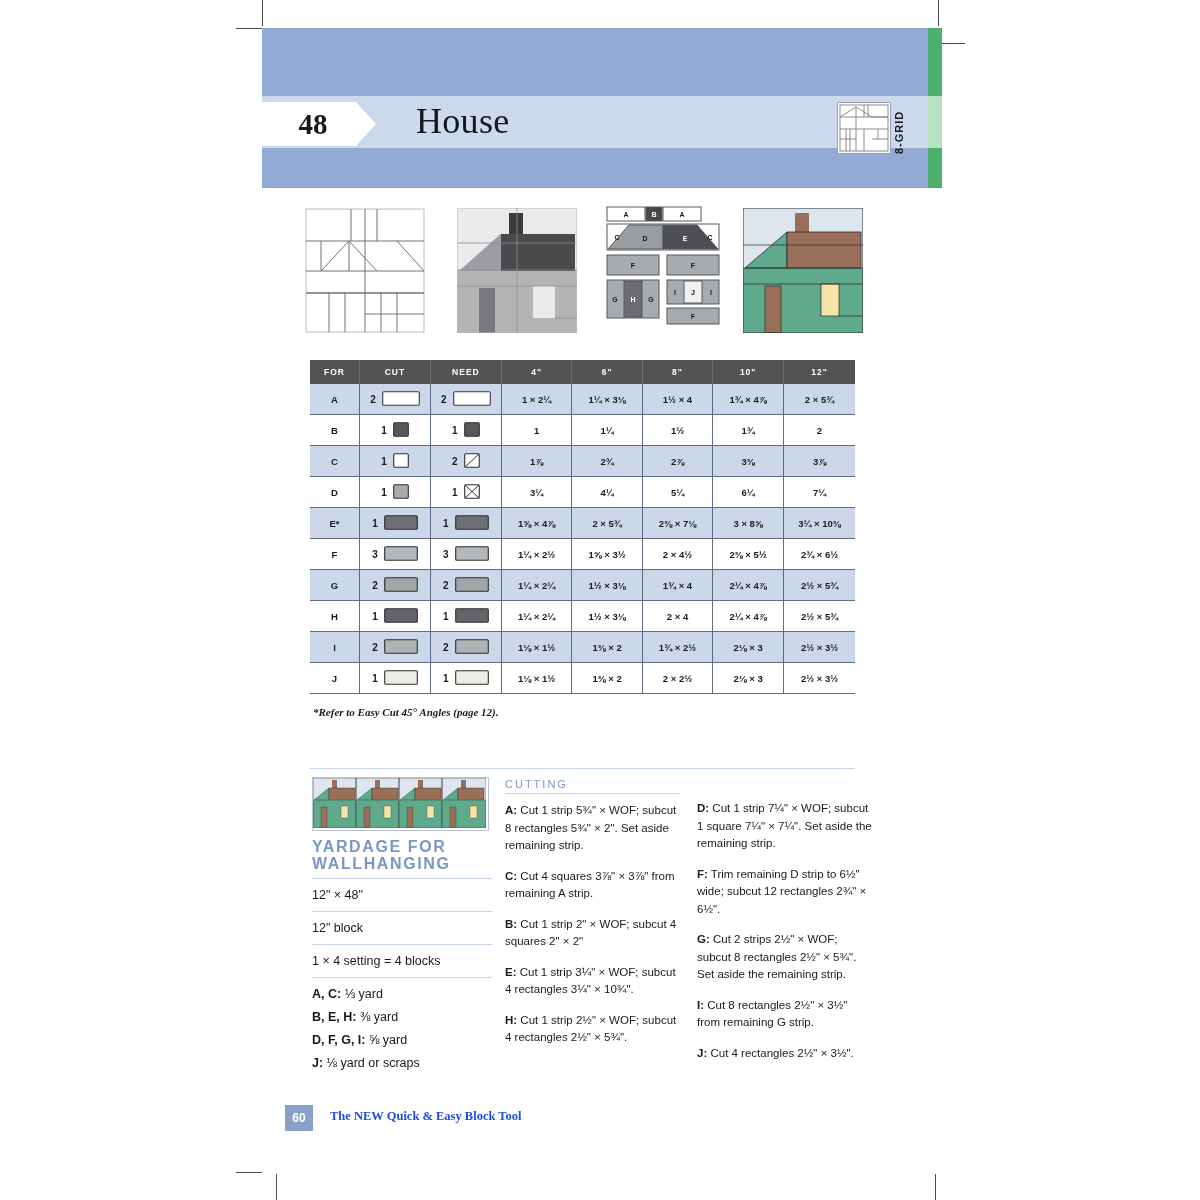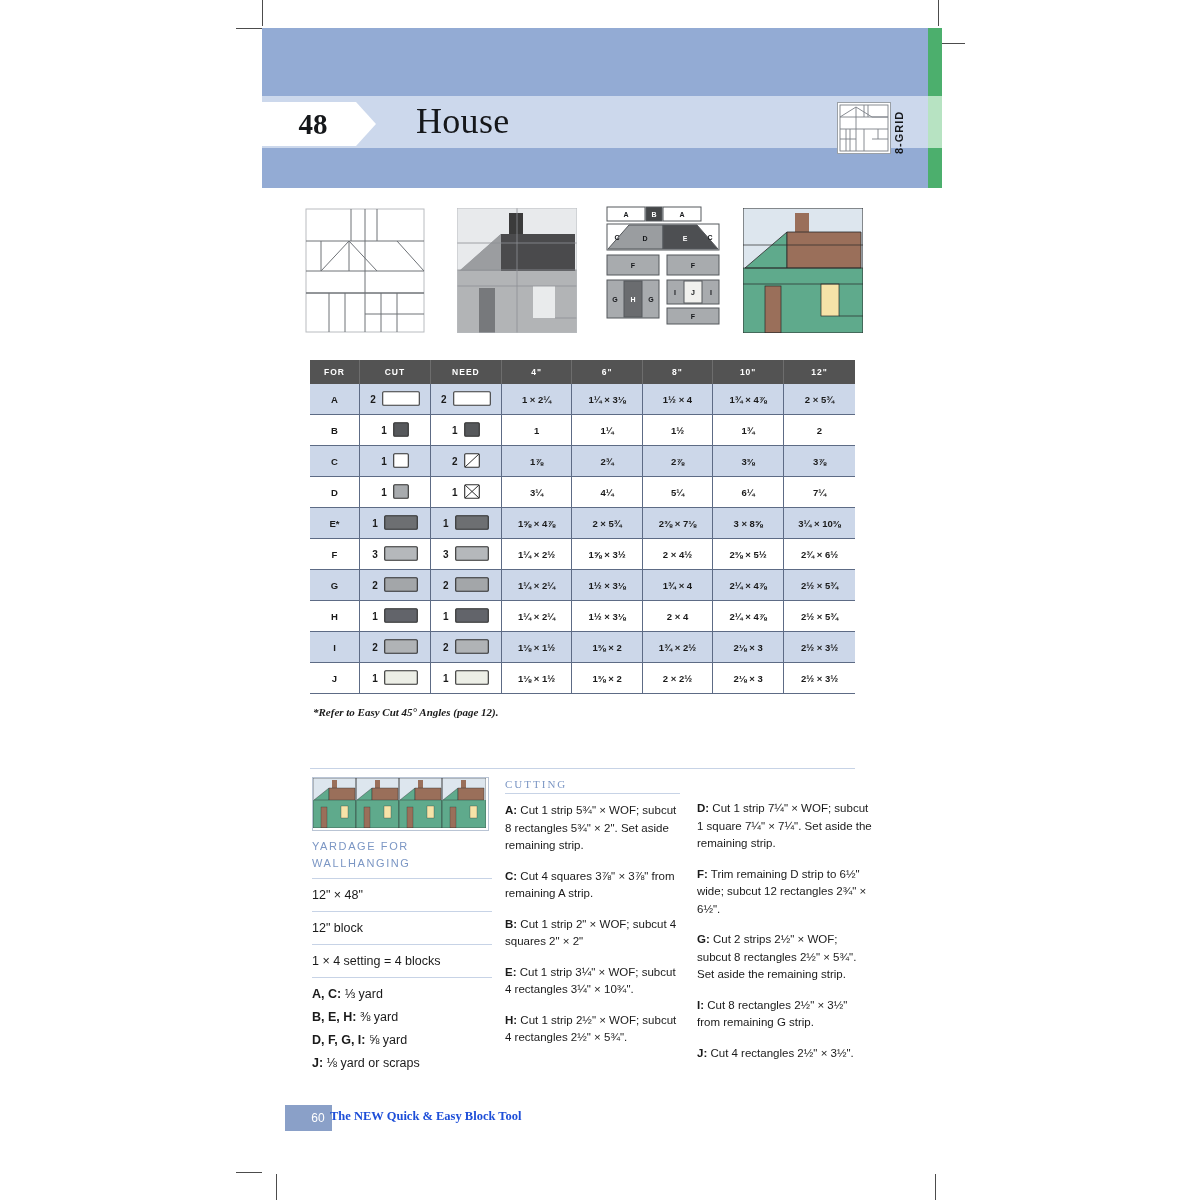--- a/index.html
+++ b/index.html
@@ -60,38 +60,38 @@
             font-style:italic;font-weight:bold;font-size:11px;color:#1a1a1a;}
 
   
   .dohead{position:absolute;left:310px;top:735px;font-family:"Liberation Serif", serif;
           font-size:25px;letter-spacing:1.2px;color:#7b96c4;}
   .dorule{position:absolute;left:310px;top:768px;width:545px;height:1px;background:#c7d3e6;}
 
   .housestrip{position:absolute;left:312px;top:777px;width:175px;height:52px;border:1px solid #b9c4d4;}
 
   .colhead{font-size:11px;letter-spacing:2px;color:#7b96c4;font-weight:normal;
-           font-family:Liberation Serif, serif;}
+           font-family:Liberation Sans, sans-serif;}
   .colrule{width:100%;height:1px;background:#c7d3e6;margin:3px 0 8px;}
 
   .ycol{position:absolute;left:312px;top:838px;width:180px;}
-  .ycol .yh{font-size:11px;letter-spacing:1.6px;color:#7b96c4;line-height:17px;}
+  .ycol .yh{font-size:16px;letter-spacing:1.6px;color:#7b96c4;line-height:17px;font-weight:bold;}
   .ycol .line{height:1px;background:#c7d3e6;margin:6px 0 0;}
   .ycol .row{font-size:12.5px;color:#1a1a1a;padding:9px 0 0;}
   .ycol .row b{font-weight:bold;}
 
   .ccol{position:absolute;top:778px;width:175px;}
   .ccol.one{left:505px;}
   .ccol.two{left:697px;}
   .ccol p{font-size:11.5px;line-height:17.5px;color:#1a1a1a;margin:0 0 13px;}
   .ccol p b{font-weight:bold;}
 
   
   .fnum{position:absolute;left:285px;top:1105px;width:28px;height:26px;background:#8aa0c8;
-        color:#fff;font-size:12px;font-weight:normal;display:flex;align-items:center;justify-content:center;padding-left:19px;}
+        color:#fff;font-size:12px;font-weight:bold;display:flex;align-items:center;justify-content:center;}
   .ftxt{position:absolute;left:330px;top:1109px;font-family:"Liberation Serif", serif;
         font-weight:bold;font-size:12.5px;color:#1d4ed8;}
 </style>
 </head>
 <body>
 
 <div class="page">
 
   <div class="crop" style="left:262px;top:0;width:1px;height:26px;"></div>
   <div class="crop" style="left:236px;top:28px;width:26px;height:1px;"></div>

